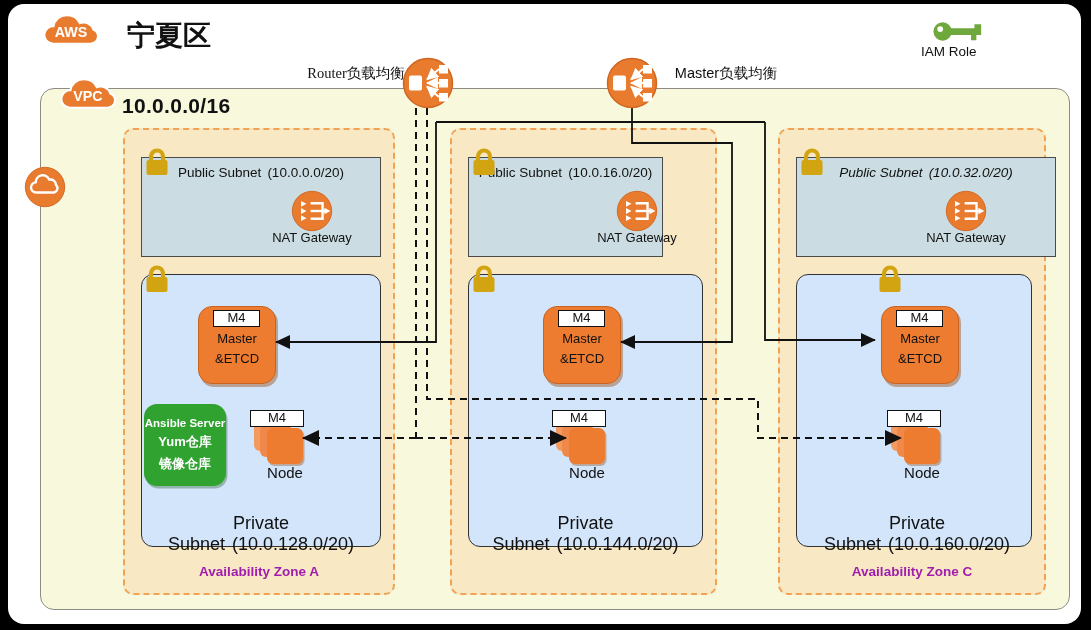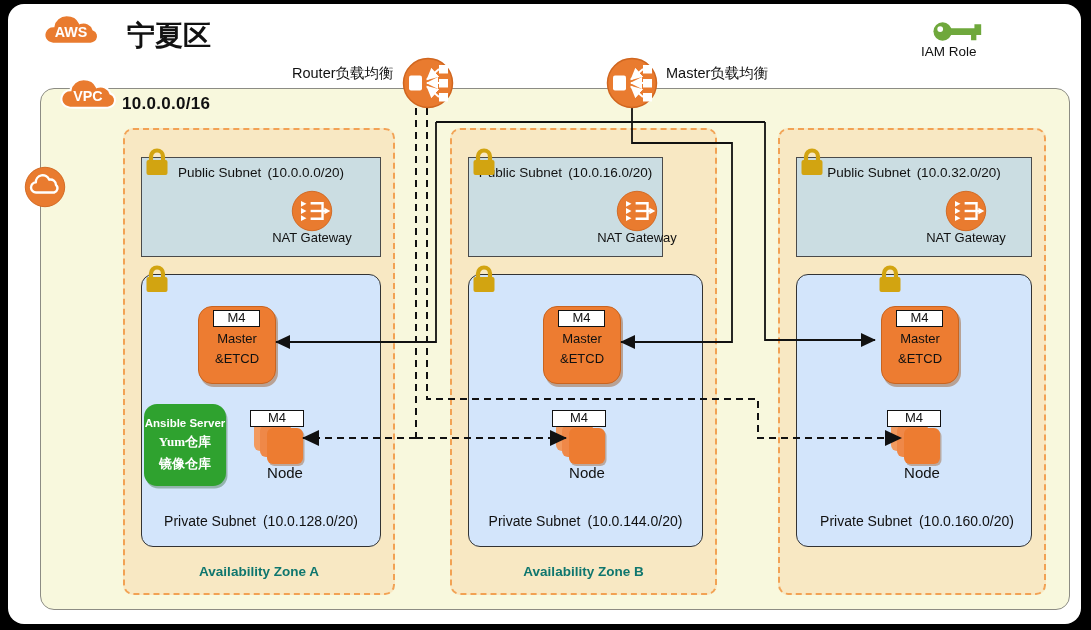--- a/index.html
+++ b/index.html
@@ -3,34 +3,34 @@
 <meta charset="utf-8">
 <style>
   html,body{margin:0;padding:0;background:#000;}
   .canvas{position:relative;width:1091px;height:630px;background:#000;overflow:hidden;
           font-family:"Liberation Sans","DejaVu Sans",sans-serif;color:#111;}
   .frame{position:absolute;left:8px;top:4px;width:1073px;height:620px;background:#fff;border-radius:16px;}
 
   
   .vpc{position:absolute;left:40px;top:88px;width:1028px;height:520px;background:#F8F8DD;
        border:1.6px solid #8C8C84;border-radius:14px;}
-  .vpc-cidr{position:absolute;left:122px;top:94px;font-size:17px;font-weight:600;letter-spacing:.3px;}
+  .vpc-cidr{position:absolute;left:122px;top:94px;font-size:21px;font-weight:600;letter-spacing:.3px;}
 
   
   .zone{position:absolute;top:128px;height:467px;background:#F8E8C3;
         border:2px dashed #F2A254;border-radius:10px;box-sizing:border-box;}
   .zone-label{position:absolute;left:0;top:434px;width:100%;text-align:center;
-              color:#0f766e;font-weight:bold;font-size:13.5px;}
+              color:#a21caf;font-weight:bold;font-size:13.5px;}
 
   .subnet{position:absolute;left:16px;box-sizing:border-box;}
   .public-subnet{top:27px;height:100px;background:#CBDDE2;border:1.5px solid #4A4A4A;}
   .private-subnet{top:144px;height:273px;background:#D3E5FB;border:1.6px solid #333;border-radius:12px;}
   .subnet-title{position:absolute;top:7px;left:0;width:100%;text-align:center;font-size:13.5px;}
   .subnet-title .cidr{margin-left:6px;}
-  .private-title{position:absolute;top:383px;left:16px;text-align:center;font-size:14px;}
+  .private-title{position:absolute;top:383px;left:16px;text-align:center;font-size:18px;}
 
   .lock{position:absolute;width:24px;height:30px;z-index:4;}
 
   
   .circle-icon{position:absolute;z-index:6;}
   .icon-label{position:absolute;text-align:center;font-size:13px;z-index:6;}
 
   
   .master{position:absolute;top:176px;width:76px;height:76px;background:#ED7C31;border:1px solid #C9641F;
           border-radius:14px;box-shadow:2px 3px 0 rgba(150,80,25,.45);z-index:3;}
@@ -47,21 +47,21 @@
   .node .sq.front{left:17px;top:18px;width:36px;height:36px;background:#ED7C31;
                   box-shadow:1.5px 2px 0 rgba(150,80,25,.4);}
   .node .m4-tag{left:0px;top:0px;width:52px;}
   .node-label{position:absolute;top:334px;width:70px;text-align:center;font-size:15px;z-index:3;}
 
   
   .ansible{position:absolute;left:19px;top:274px;width:82px;height:82px;background:#2FA22F;
            border-radius:13px;color:#fff;text-align:center;z-index:3;
            box-shadow:1.5px 2.5px 0 rgba(30,90,30,.35);}
   .ansible .l1{margin-top:13px;font-size:11.5px;font-weight:bold;}
-  .ansible .l2{margin-top:4px;font-size:13px;font-weight:bold;font-family:Liberation Serif, serif;}
+  .ansible .l2{margin-top:4px;font-size:13px;font-weight:bold;}
 
   
   .region-title{position:absolute;left:127px;top:17px;font-size:28px;font-weight:600;}
   .lb-label{position:absolute;top:64px;font-size:14.5px;z-index:7;}
   .igw-label{position:absolute;left:4px;top:207px;width:84px;text-align:center;
              font-size:13.5px;line-height:17px;z-index:7;}
   .iam-label{position:absolute;left:921px;top:44px;width:72px;text-align:left;font-size:13.5px;}
 
   .wires{position:absolute;left:0;top:0;z-index:5;pointer-events:none;}
   .topicon{position:absolute;z-index:6;}
@@ -169,25 +169,24 @@
       <div class="sq back"></div>
         <div class="sq mid"></div>
         <div class="sq front"></div>
       <div class="m4-tag">M4</div>
     </div>
     <div class="node-label" style="left:100px;">Node</div>
 
     <div class="private-title" style="width:235px;">
       <span>Private Subnet</span><span class="cidr" style="margin-left:7px;">(10.0.144.0/20)</span>
     </div>
-    <div class="zone-label">Availability Zone B</div>
   </div>
 
   <div class="zone" style="left:778px;width:268px;">
-    <div class="subnet public-subnet" style="width:236px;">
+    <div class="subnet public-subnet" style="width:260px;font-style:italic;">
       <div class="subnet-title">
         <span>Public Subnet</span><span class="cidr">(10.0.32.0/20)</span>
       </div>
     </div>
     <svg class="lock" style="left:20px;top:17px;" viewBox="0 0 24 30">
       <path d="M6 15 V9.5 a6 6 0 0 1 12 0 V15" fill="none" stroke="#D2A411" stroke-width="4.2"></path>
       <rect x="1.5" y="13" width="21" height="15" rx="2" fill="#D2A411"></rect>
     </svg>
     <svg class="circle-icon" style="left:164px;top:59px;" width="44" height="44" viewBox="0 0 48 48">
       <circle cx="24" cy="24" r="21.5" fill="#E97B2F" stroke="#D0661F"></circle>
@@ -218,20 +217,21 @@
       <div class="sq back"></div>
         <div class="sq mid"></div>
         <div class="sq front"></div>
       <div class="m4-tag">M4</div>
     </div>
     <div class="node-label" style="left:107px;">Node</div>
 
     <div class="private-title" style="width:242px;">
       <span>Private Subnet</span><span class="cidr" style="margin-left:7px;">(10.0.160.0/20)</span>
     </div>
+    <div class="zone-label">Availability Zone C</div>
   </div>
 
   <svg class="wires" width="1091" height="630" viewBox="0 0 1091 630">
     <defs>
       <marker id="arr" markerWidth="10" markerHeight="9" refX="8" refY="4" orient="auto">
         <path d="M0,0 L8.5,4 L0,8 Z" fill="#111"></path>
       </marker>
     </defs>
     <g stroke="#111" stroke-width="1.8" fill="none">
       <path d="M632 108 V143 H732 V342 H621" marker-end="url(#arr)"></path>
@@ -251,21 +251,21 @@
     <path d="M20 41 C9 41 4 34 6 27 C8 21 13 19 17 19 C18 11 25 5 33.5 5 C41.5 5 47.5 9 50 15 C57.5 12.5 65 16 67 23 C73 25 74.5 32 71.5 36.5 C69 40.5 64 41 60 41 Z" fill="#E97B2F" stroke="#fff" stroke-width="2.5"></path>
     <text x="39" y="32" text-anchor="middle" fill="#fff" font-size="18" font-weight="bold">AWS</text>
   </svg>
   <div class="region-title">宁夏区</div>
 
   <svg class="topicon" style="left:57px;top:75px;" width="62" height="37" viewBox="0 0 78 46">
     <path d="M20 41 C9 41 4 34 6 27 C8 21 13 19 17 19 C18 11 25 5 33.5 5 C41.5 5 47.5 9 50 15 C57.5 12.5 65 16 67 23 C73 25 74.5 32 71.5 36.5 C69 40.5 64 41 60 41 Z" fill="#E97B2F" stroke="#fff" stroke-width="2.5"></path>
     <text x="39" y="32" text-anchor="middle" fill="#fff" font-size="18" font-weight="bold">VPC</text>
   </svg>
 
-  <div class="lb-label" style="left:292px;width:104px;text-align:left;">Router负载均衡</div>
+  <div class="lb-label" style="left:304px;width:104px;text-align:center;font-family:Liberation Serif, serif;">Router负载均衡</div>
   <svg class="topicon" style="left:402px;top:57px;" width="52" height="52" viewBox="0 0 52 52">
     <defs>
         <marker id="warr" markerWidth="8" markerHeight="8" refX="5.5" refY="4" orient="auto">
           <path d="M0,1 L6,4 L0,7 Z" fill="#fff"></path>
         </marker>
       </defs>
     <circle cx="26" cy="26" r="24.5" fill="#E97B2F" stroke="#D0661F" stroke-width="1.5"></circle>
     <rect x="7" y="18.5" width="13" height="15" rx="2" fill="#fff"></rect>
     <rect x="37" y="8" width="9" height="8.5" fill="#fff"></rect>
       <rect x="37" y="22" width="9" height="8.5" fill="#fff"></rect>
@@ -282,21 +282,21 @@
     <rect x="7" y="18.5" width="13" height="15" rx="2" fill="#fff"></rect>
     <rect x="37" y="8" width="9" height="8.5" fill="#fff"></rect>
       <rect x="37" y="22" width="9" height="8.5" fill="#fff"></rect>
       <rect x="37" y="36" width="9" height="8.5" fill="#fff"></rect>
     <g stroke="#fff" stroke-width="2" fill="none">
       <path d="M37 12 L25 22.5" marker-end="url(#warr)"></path>
       <path d="M37 26 L25 26" marker-end="url(#warr)"></path>
       <path d="M37 40 L25 29.5" marker-end="url(#warr)"></path>
     </g>
   </svg>
-  <div class="lb-label" style="left:666px;width:120px;text-align:left;">Master负载均衡</div>
+  <div class="lb-label" style="left:666px;width:120px;text-align:center;">Master负载均衡</div>
 
   <svg class="topicon" style="left:23px;top:165px;" width="44" height="44" viewBox="0 0 48 48">
     <circle cx="24" cy="24" r="21.5" fill="#E97B2F" stroke="#D0661F"></circle>
     <path d="M14.5 30 a5.5 5.5 0 0 1 -0.5 -11 a7.5 7.5 0 0 1 14.5 -3 a6 6 0 0 1 7.5 5.8 a4.8 4.8 0 0 1 -2 8.2 Z" fill="none" stroke="#fff" stroke-width="2.6" stroke-linejoin="round"></path>
   </svg>
 
   <svg class="topicon" style="left:932px;top:18px;" width="54" height="28" viewBox="0 0 56 29">
     <circle cx="11" cy="14" r="9.5" fill="#6FA83C"></circle>
     <circle cx="8.5" cy="11.5" r="3" fill="#fff"></circle>
     <path d="M19 10.5 H44 V6.5 H51 V17.5 H46 V23 H40.5 V17.5 H19 Z" fill="#6FA83C"></path>

